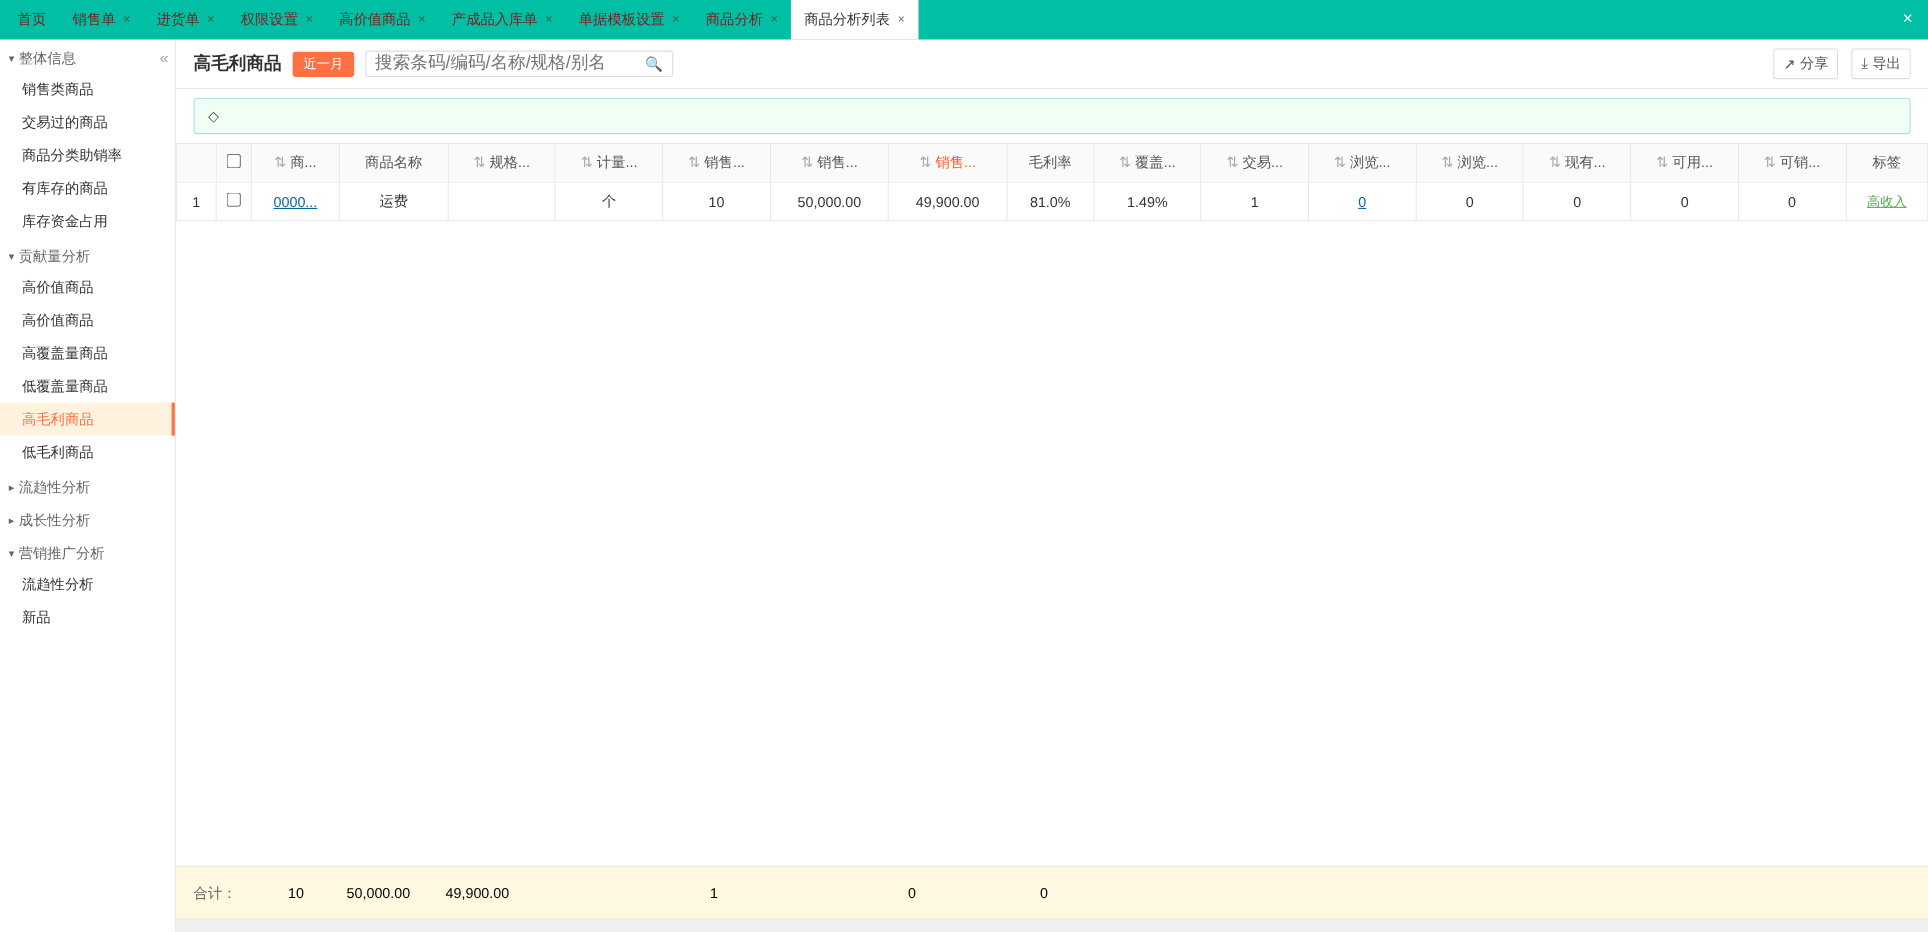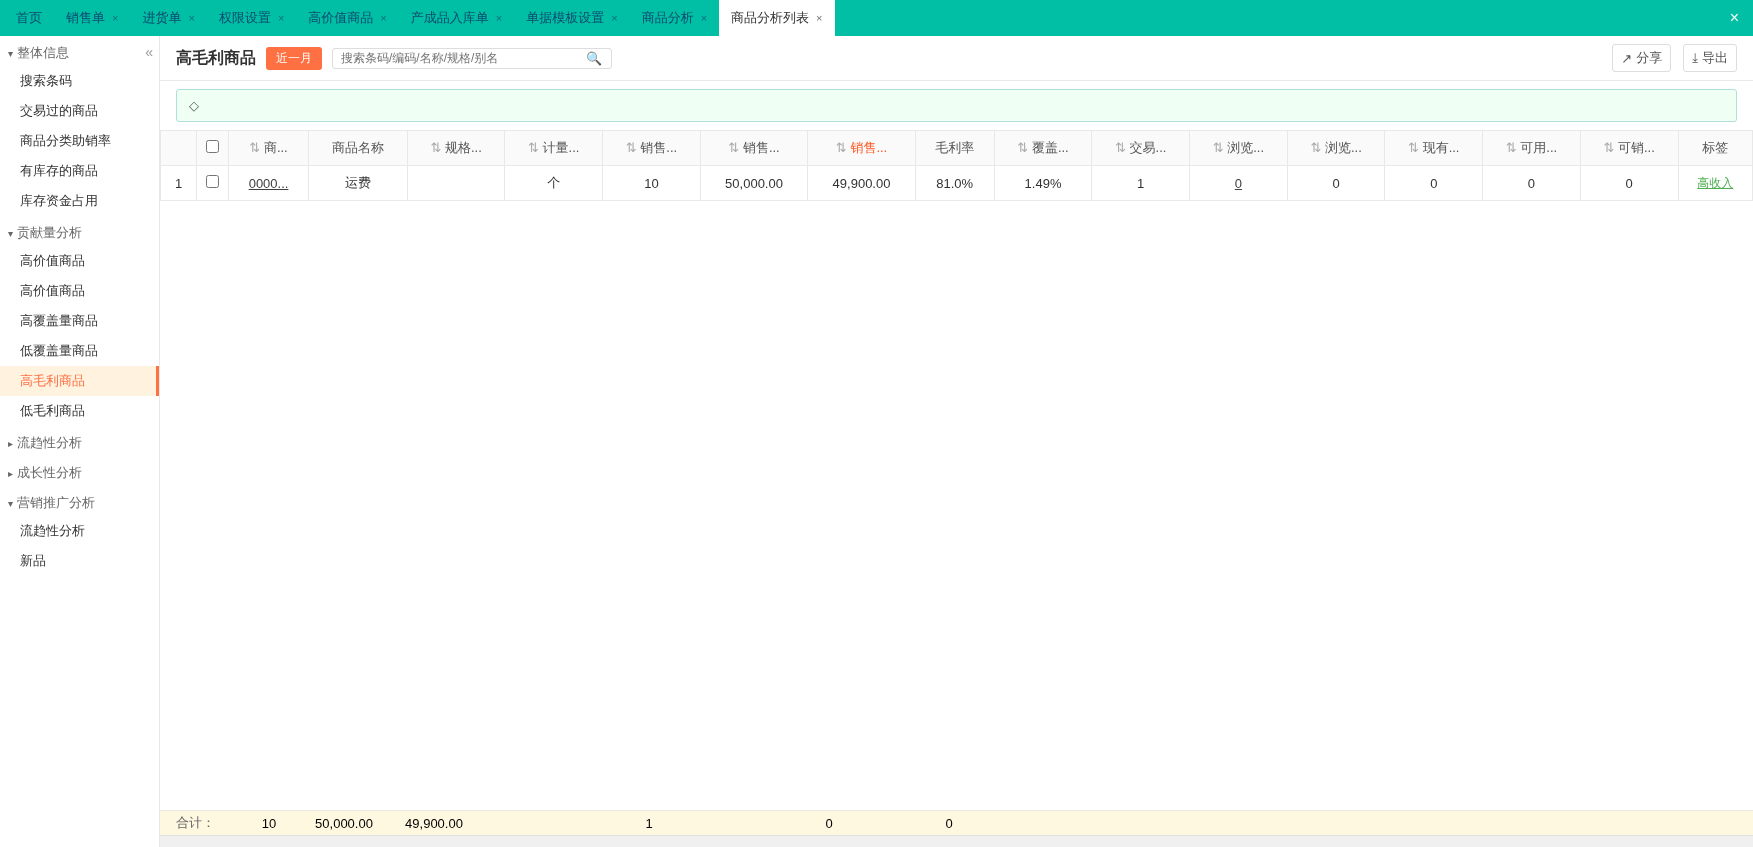--- a/index.html
+++ b/index.html
@@ -16,21 +16,21 @@
       color: white;
     }
     .top-nav .nav-item {
       padding: 0 12px;
       height: 36px;
       display: flex;
       align-items: center;
       cursor: pointer;
       white-space: nowrap;
       font-size: 13px;
-      color: #0c4a6e;
+      color: #7f1d1d;
       gap: 4px;
     }
     .top-nav .nav-item.active {
       background: white;
       color: #333;
     }
     .nav-close {
       font-size: 11px;
       margin-left: 3px;
       opacity: 0.7;
@@ -129,21 +129,21 @@
       border: 1px solid #ddd;
       border-radius: 3px;
       padding: 2px 8px;
       gap: 4px;
       flex: 1;
       max-width: 280px;
     }
     .search-box input {
       border: none;
       outline: none;
-      font-size: 12px;
+      font-size: 16px;
       width: 100%;
       color: #999;
     }
     .header-actions {
       margin-left: auto;
       display: flex;
       gap: 12px;
     }
     .action-btn {
       display: flex;
@@ -198,33 +198,33 @@
     tbody tr td {
       border: 1px solid #e8e8e8;
       padding: 8px 6px;
       text-align: center;
       color: #333;
       white-space: nowrap;
     }
     .col-index { width: 36px; }
     .col-checkbox { width: 32px; }
     .tag-high { color: #4caf50; font-size: 12px; text-decoration: underline; }
-    .underline-link { text-decoration: underline; cursor: pointer; color: #404040; }
+    .underline-link { text-decoration: underline; cursor: pointer; color: #0369a1; }
 
     
     .footer-bar {
       background: #fff8e1;
       border-top: 1px solid #e8e8e8;
       display: flex;
       align-items: center;
       padding: 8px 16px;
       flex-shrink: 0;
       font-size: 13px;
       gap: 16px;
-      height: 25px;
+      height: 48px;
     }
     .footer-label { color: #666; margin-right: 8px; }
     .footer-vals {
       display: flex;
       gap: 0;
       flex: 1;
     }
     .footer-cell {
       text-align: center;
       padding: 0 6px;
@@ -288,21 +288,21 @@
 
 <div class="main-layout">
 
   <div class="sidebar">
     <div class="sidebar-collapse">«</div>
 
     <div class="sidebar-group-label">
       <span class="arrow">▾</span>
       <span>整体信息</span>
     </div>
-    <div class="sidebar-item">搜索条码</div>
+    <div class="sidebar-item">销售类商品</div>
     <div class="sidebar-item">交易过的商品</div>
     <div class="sidebar-item">商品分类助销率</div>
     <div class="sidebar-item">有库存的商品</div>
     <div class="sidebar-item">库存资金占用</div>
 
     <div class="sidebar-group-label">
       <span class="arrow">▾</span>
       <span>贡献量分析</span>
     </div>
     <div class="sidebar-item">高价值商品</div>

